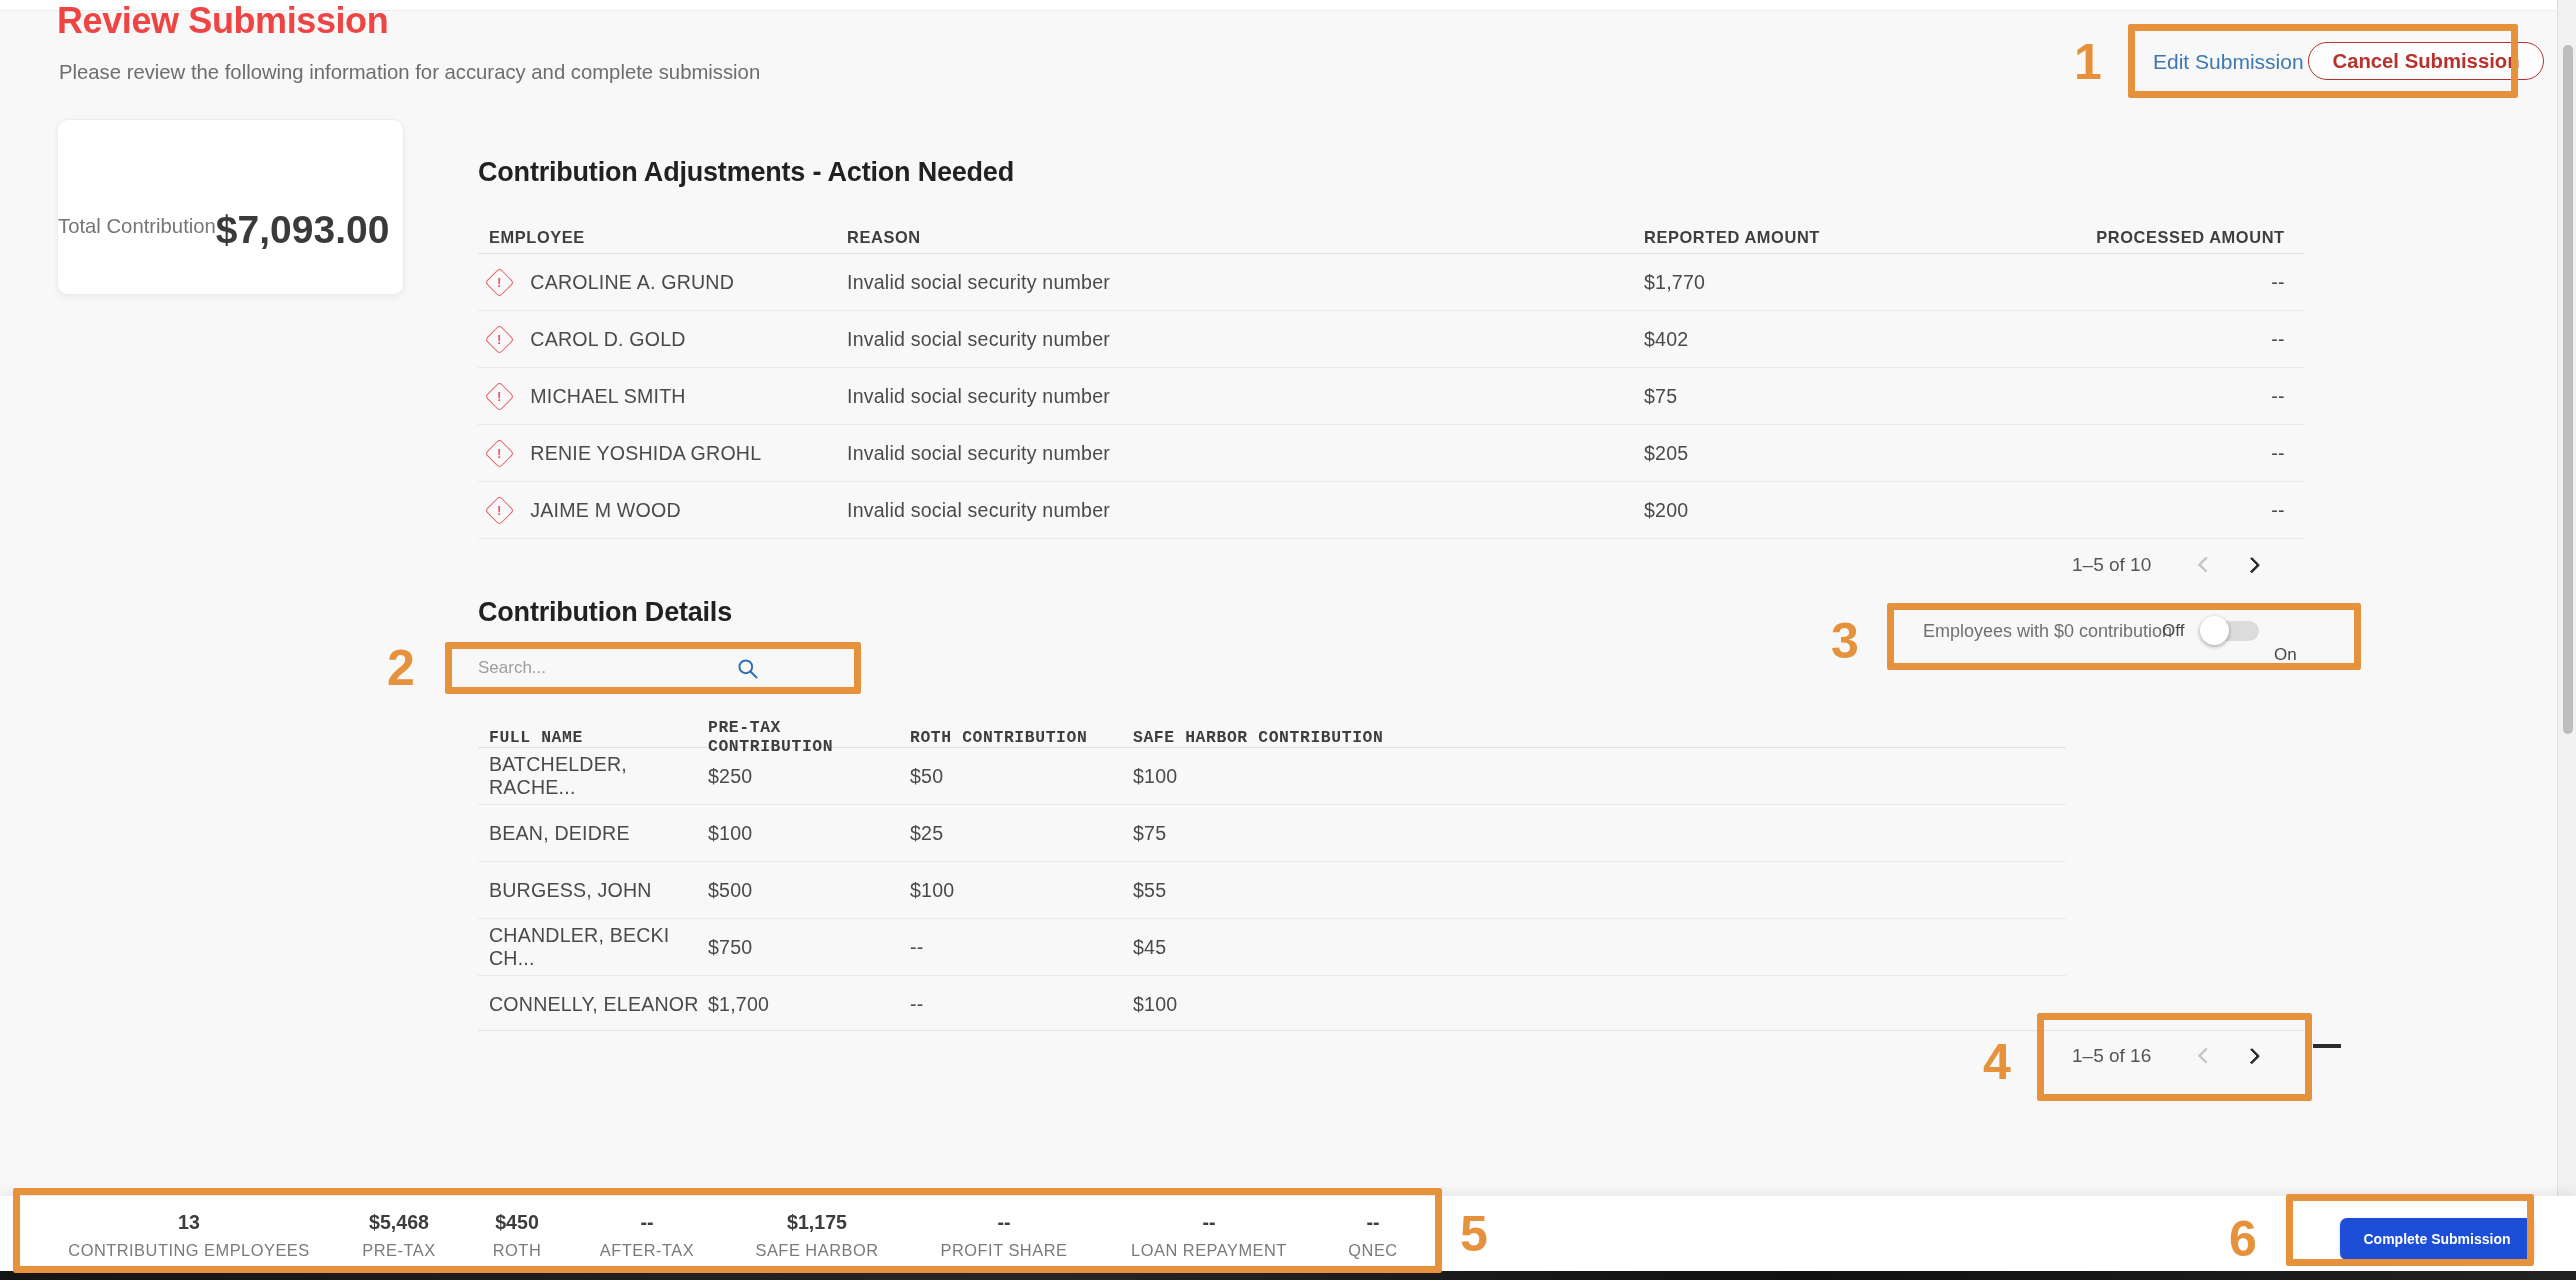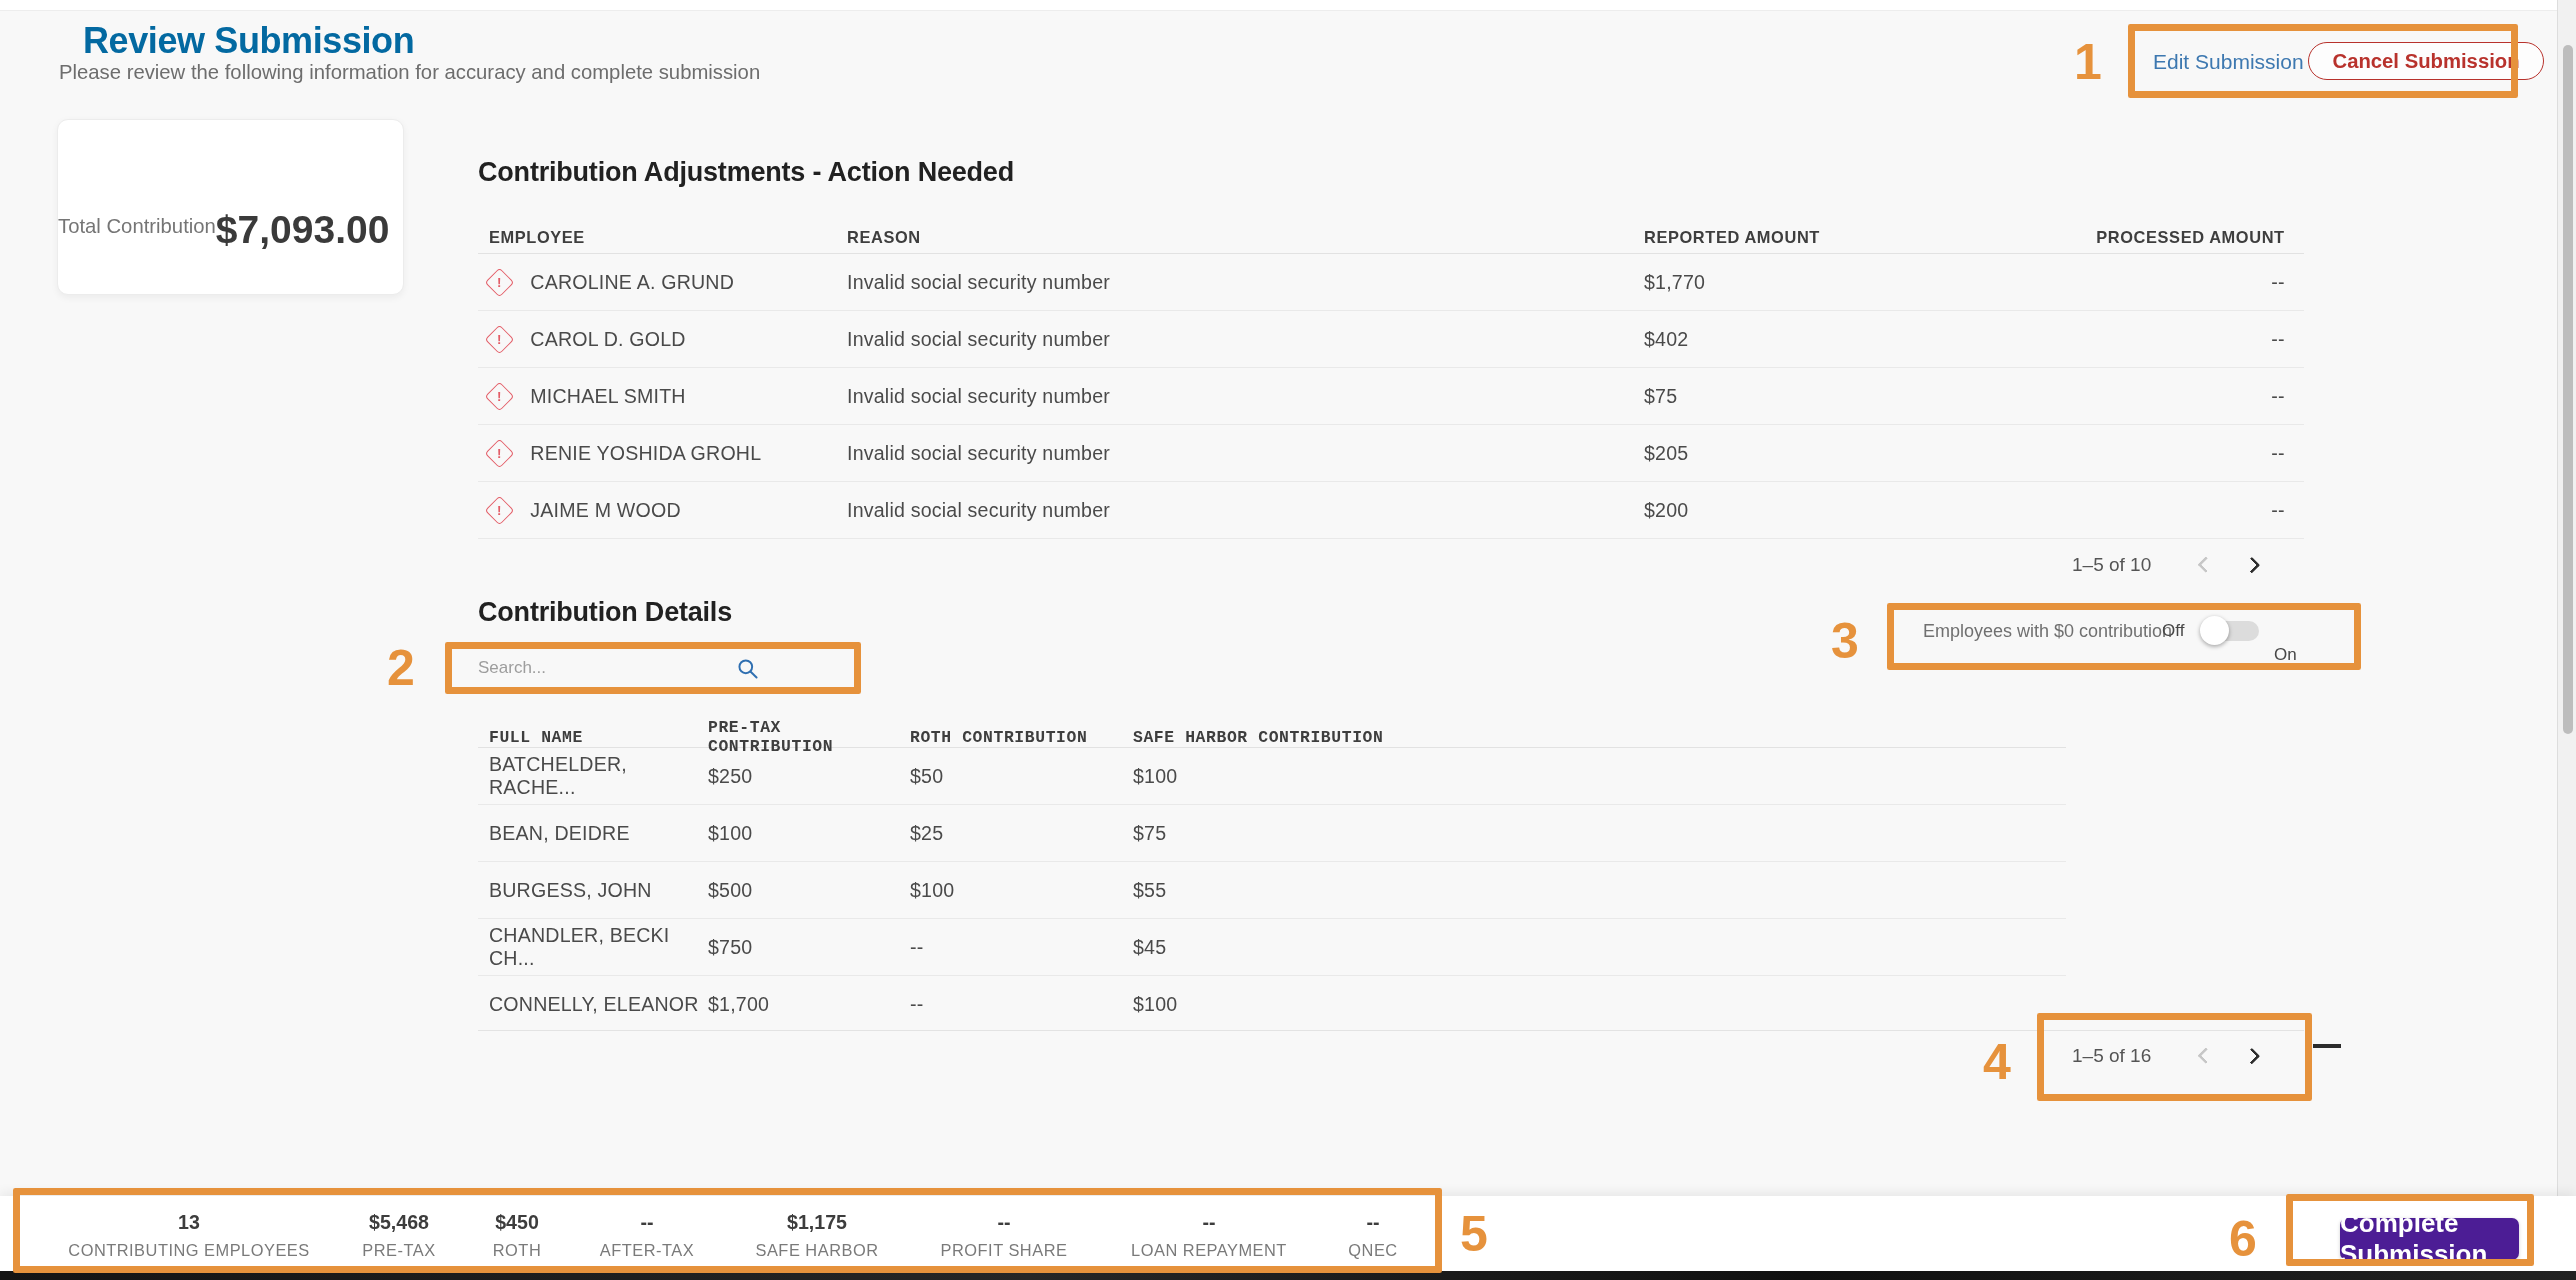--- a/index.html
+++ b/index.html
@@ -9,21 +9,21 @@
     background: #f8f8f8;
     position: relative;
     color: #4a4a4a;
   }
   .abs { position: absolute; }
 
   
   .top-strip { left:0; top:0; width:2576px; height:11px; background:#ffffff; border-bottom:0.8px solid #ededed; }
 
   
-  .page-title { left:57px; top:20px; font-size:36px; font-weight:bold; color:#0369a1; letter-spacing:-0.4px;margin-left:26px; }
+  .page-title { left:57px; top:0; font-size:36px; font-weight:bold; color:#ef4444; letter-spacing:-0.4px; }
   .page-subtitle { left:59px; top:61px; font-size:20.3px; color:#6d6d6d; }
 
   .edit-link { left:2153px; top:50px; font-size:21px; color:#3d78b0; cursor:pointer; }
   .cancel-btn {
     left:2308px; top:42px; height:38px; padding:0 23.5px;
     border:1.6px solid #b8322c; border-radius:19px; background:#fdfdfd;
     color:#b8322c; font-size:20.3px; font-weight:bold;
     display:flex; align-items:center; justify-content:center; cursor:pointer;
   }
 
@@ -101,23 +101,23 @@
     background:#ffffff; border-radius:50%;
     box-shadow:0 1.6px 4.7px rgba(0,0,0,0.35);
   }
 
   
   .footer { left:0; top:1196px; width:2576px; height:75px; background:#ffffff; box-shadow:0 -3.9px 11px rgba(0,0,0,0.07); }
   .stat { position:absolute; top:1211px; transform:translateX(-50%); text-align:center; }
   .stat-value { font-size:19.6px; font-weight:bold; color:#3d3d3d; }
   .stat-label { font-size:16.4px; color:#7a7a7a; letter-spacing:0.5px; margin-top:7px; }
   .complete-btn {
-    left:2340px; top:1218px; width:179px; height:42px;
-    background:#4c1d95; border:none; border-radius:7px;
-    color:#ffffff; font-size:26px; font-weight:bold; font-family:"Liberation Sans", sans-serif;
+    left:2340px; top:1218px; width:194px; height:42px;
+    background:#1d4ed8; border:none; border-radius:7px;
+    color:#ffffff; font-size:14px; font-weight:bold; font-family:"Liberation Sans", sans-serif;
     display:flex; align-items:center; justify-content:center; cursor:pointer;
     box-shadow:0 1.6px 3.9px rgba(0,0,0,0.18);
   }
   .bottom-band { left:0; top:1271px; width:2576px; height:9.4px; background:linear-gradient(90deg,#141414,#262626 40%,#101010 70%,#222222); }
 
   
   .ann-box { border:7px solid #e6923c; border-radius:2.3px; background:transparent; }
   .ann-num { font-size:50px; font-weight:bold; color:#e6923c; }
   .box1 { left:2128px; top:24px;  width:390px;  height:74px; }
   .box2 { left:445px;  top:642px; width:416px;  height:52px; }

